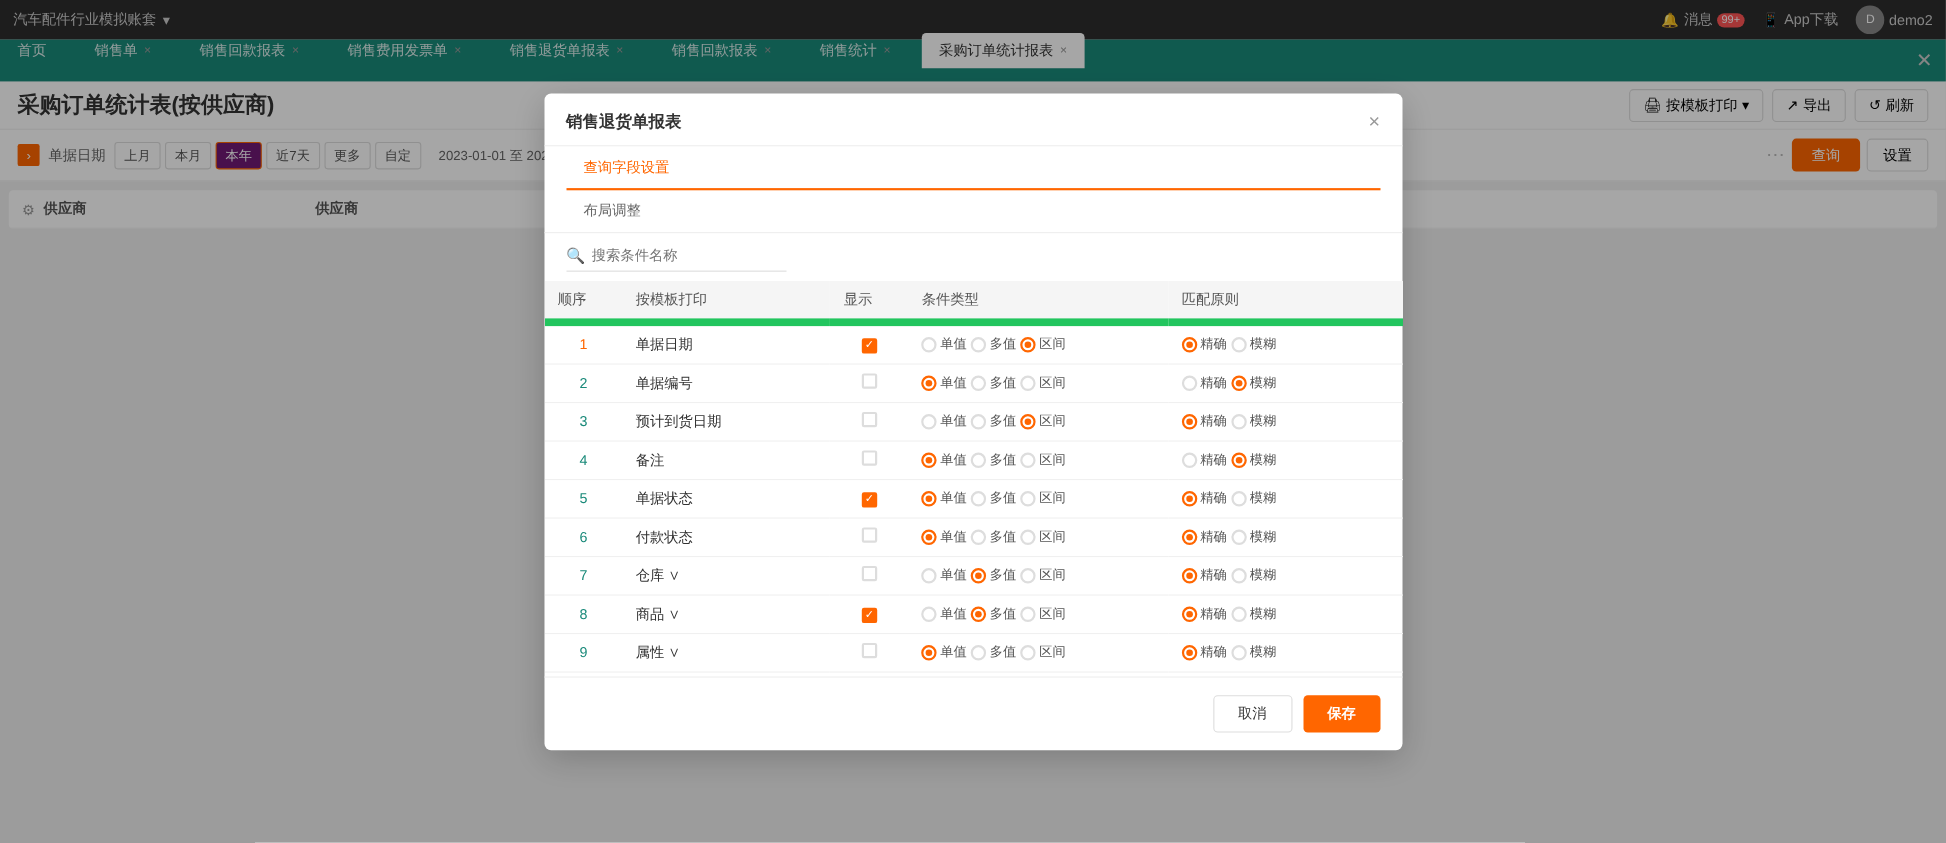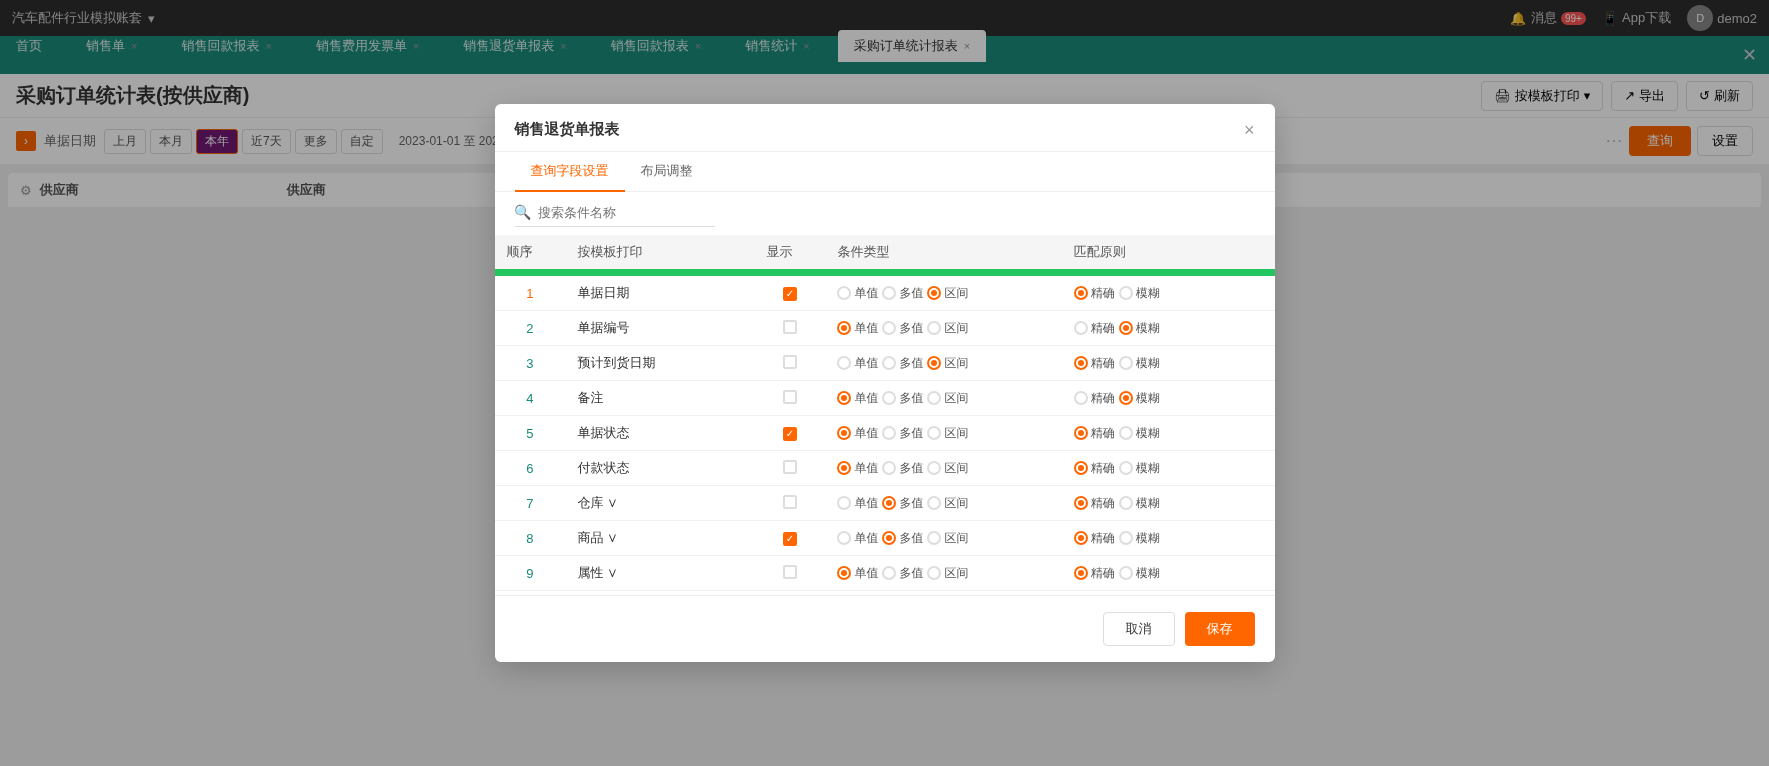--- a/index.html
+++ b/index.html
@@ -124,20 +124,21 @@
     }
     .dialog-title { font-size: 15px; font-weight: bold; color: #333; }
     .dialog-close { cursor: pointer; color: #999; font-size: 18px; line-height: 1; }
 
     
     .dialog-tabs {
       display: flex;
       gap: 0;
       padding: 0 20px;
       border-bottom: 1px solid #eee;
+      flex-direction: column;
     }
     .dialog-tab {
       padding: 10px 16px;
       font-size: 13px;
       color: #666;
       cursor: pointer;
       border-bottom: 2px solid transparent;
       margin-bottom: -1px;
     }
     .dialog-tab.active { color: #f60; border-bottom: 2px solid #f60; font-weight: 500; }
@@ -217,21 +218,21 @@
       padding: 16px 20px;
       border-top: 1px solid #eee;
       margin-top: auto;
     }
     .btn-cancel {
       border: 1px solid #ddd; background: white; padding: 7px 22px;
       border-radius: 4px; cursor: pointer; font-size: 13px; color: #333;
     }
     .btn-save {
       background: #f60; color: white; border: none; padding: 6px 22px;
-      border-radius: 4px; cursor: pointer; font-size: 13px;
+      border-radius: 4px; cursor: pointer; font-size: 13px; font-weight: bold;
     }
 
     .th-order { width: 60px; text-align: center; }
     .th-name { width: 160px; }
     .th-show { width: 60px; text-align: center; }
     .th-type { width: 200px; }
     .th-match { width: 180px; }
   </style>
 </head>
 <body>

